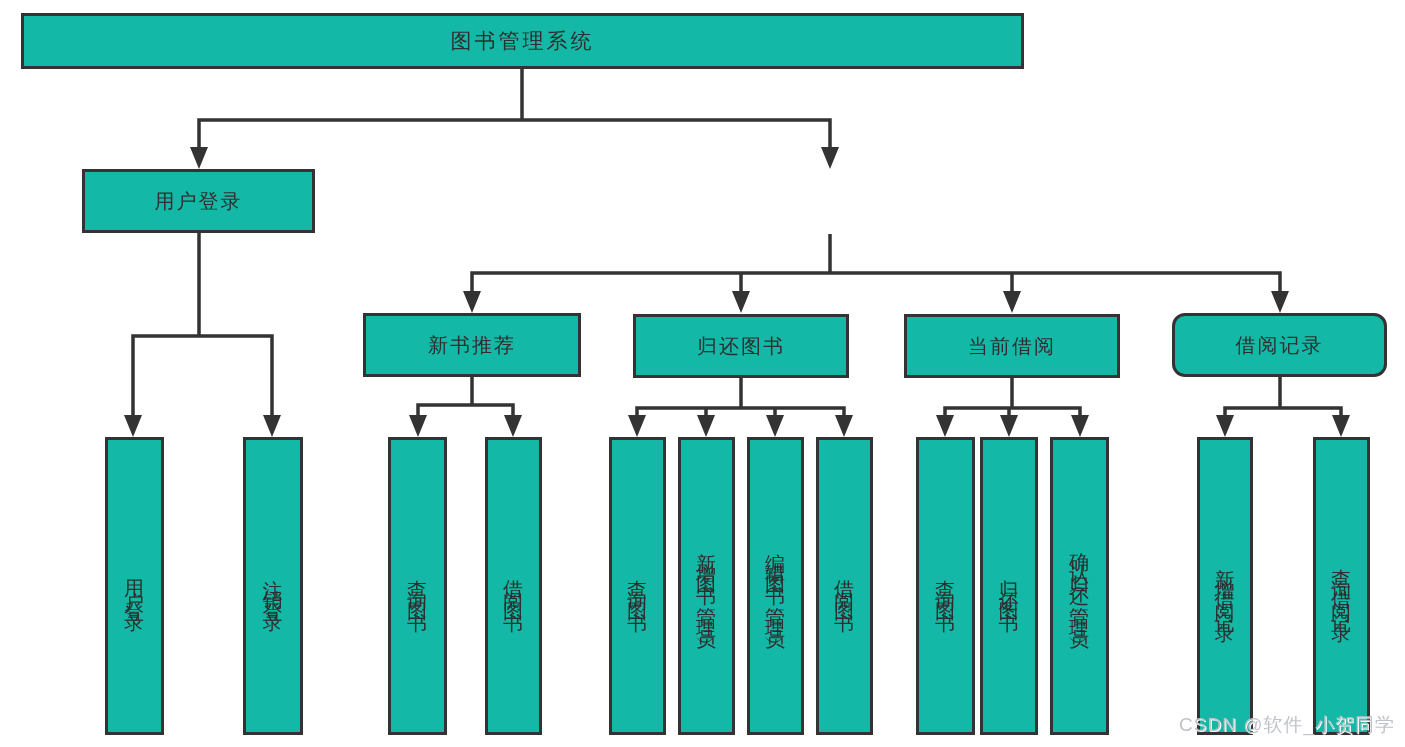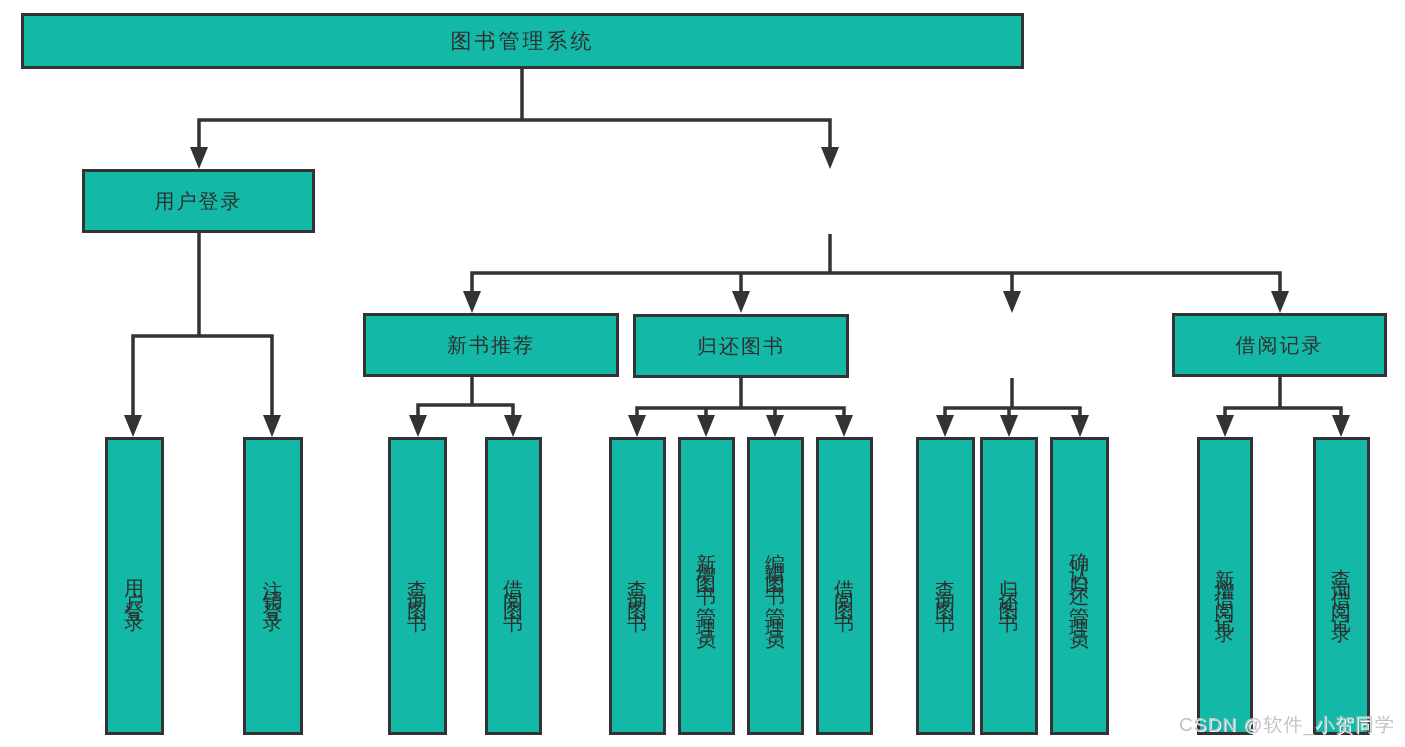--- a/index.html
+++ b/index.html
@@ -22,24 +22,24 @@
     writing-mode:vertical-rl;text-orientation:mixed;
     font-size:20px;letter-spacing:11px;line-height:1;
     white-space:nowrap;
   }
   
   .n-root{left:21px;top:13px;width:1003px;height:56px;}
   
   .n-userlogin{left:82px;top:169px;width:233px;height:64px;}
   .n-bookmgmt{left:713px;top:169px;width:234px;height:65px;}
   
-  .n-newbook{left:363px;top:313px;width:256px;height:64px;}
+  .n-newbook{left:363px;top:313px;width:218px;height:64px;}
   .n-bookborrow{left:633px;top:314px;width:216px;height:64px;}
   .n-currentborrow{left:904px;top:314px;width:216px;height:64px;}
-  .n-borrowrecord{left:1172px;top:313px;width:215px;height:64px;}
+  .n-borrowrecord{left:1172px;top:313px;width:215px;height:64px;border-radius:13px;}
   
   .leaf{top:437px;height:298px;}
   .l-ul1{left:105px;width:59px;}
   .l-ul2{left:243px;width:60px;}
   .l-nb1{left:388px;width:59px;}
   .l-nb2{left:485px;width:57px;}
   .l-bb1{left:609px;width:57px;}
   .l-bb2{left:678px;width:57px;}
   .l-bb3{left:747px;width:57px;}
   .l-bb4{left:816px;width:57px;}
@@ -109,20 +109,23 @@
   <div class="box h n-userlogin">
     <span class="lbl">用户登录</span>
   </div>
 
   <div class="box h n-newbook">
     <span class="lbl">新书推荐</span>
   </div>
   <div class="box h n-bookborrow">
     <span class="lbl">归还图书</span>
   </div>
+  <div class="box h n-currentborrow">
+    <span class="lbl">当前借阅</span>
+  </div>
   <div class="box h n-borrowrecord">
     <span class="lbl">借阅记录</span>
   </div>
 
   <div class="box v leaf l-ul1">
     <span class="lbl">用户登录</span>
   </div>
   <div class="box v leaf l-ul2">
     <span class="lbl">注销登录</span>
   </div>

